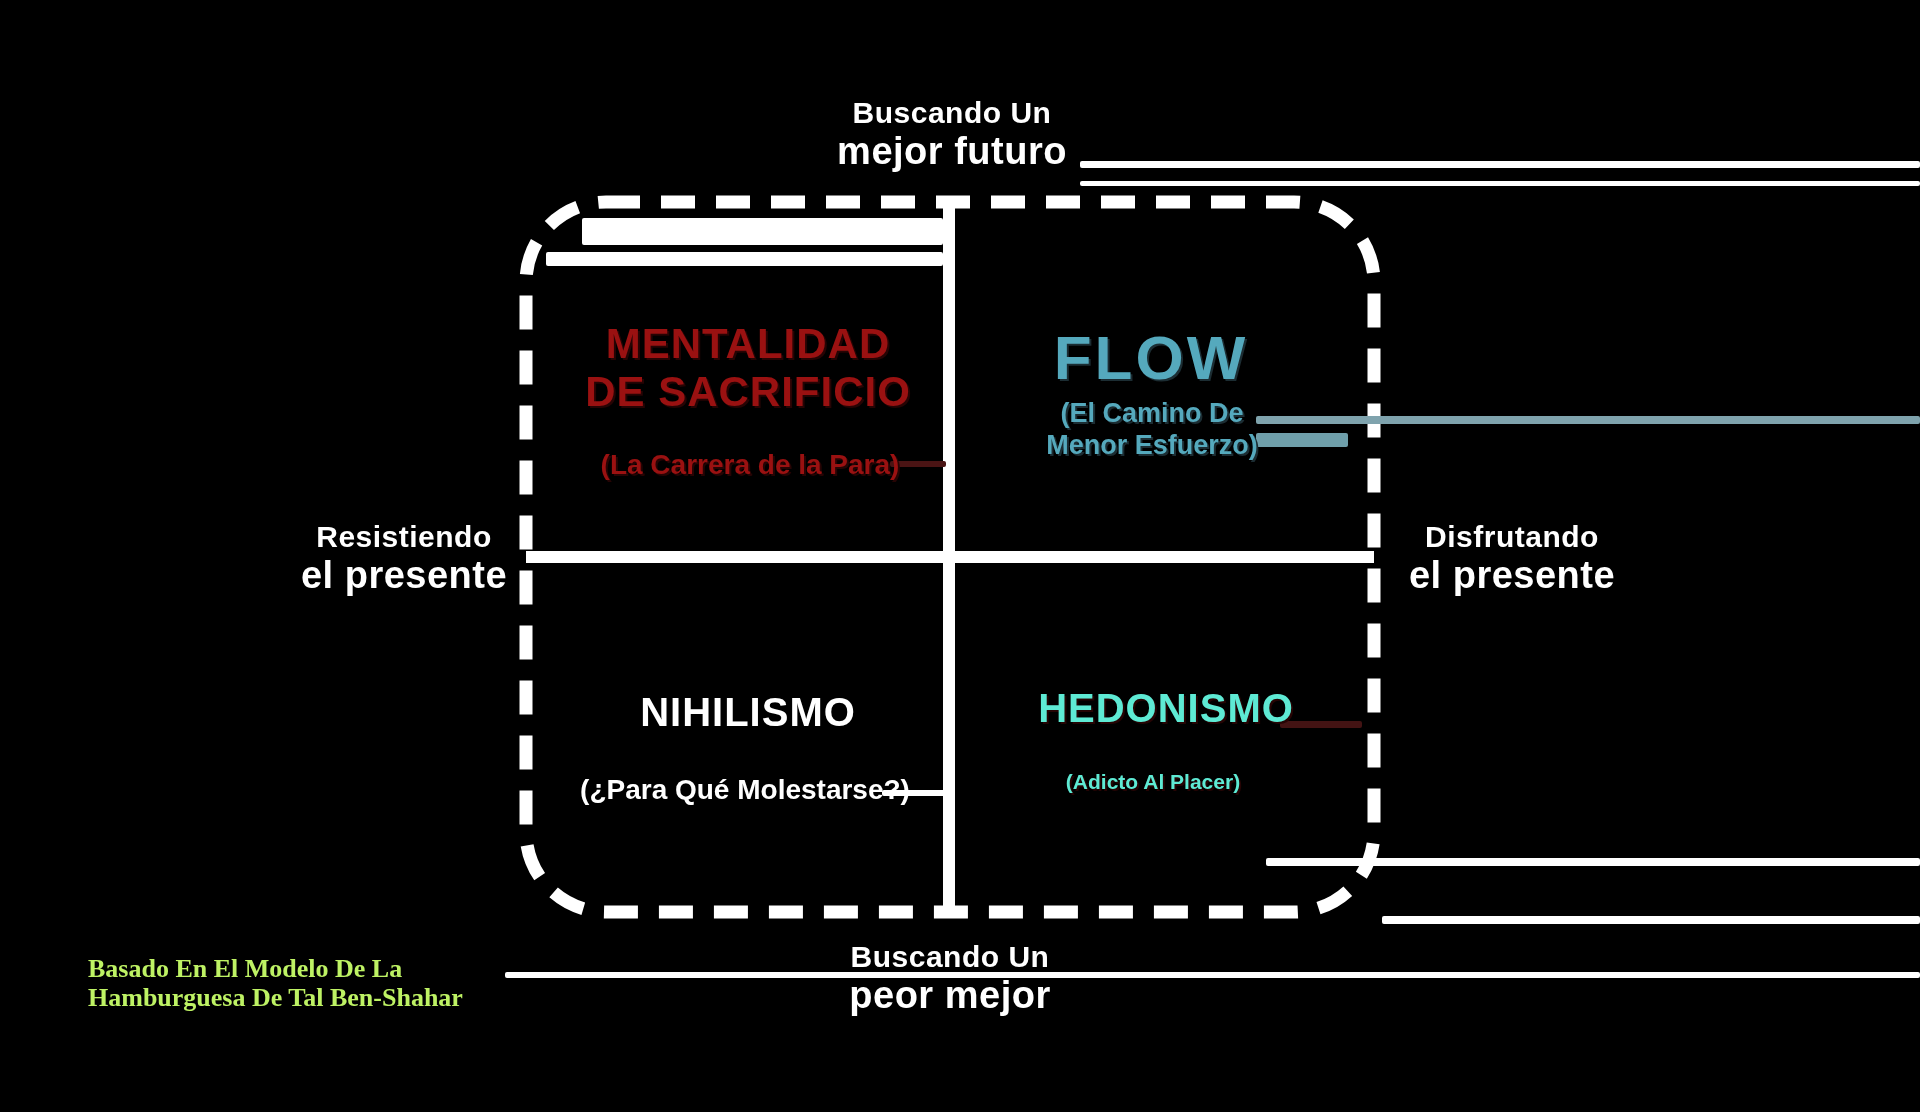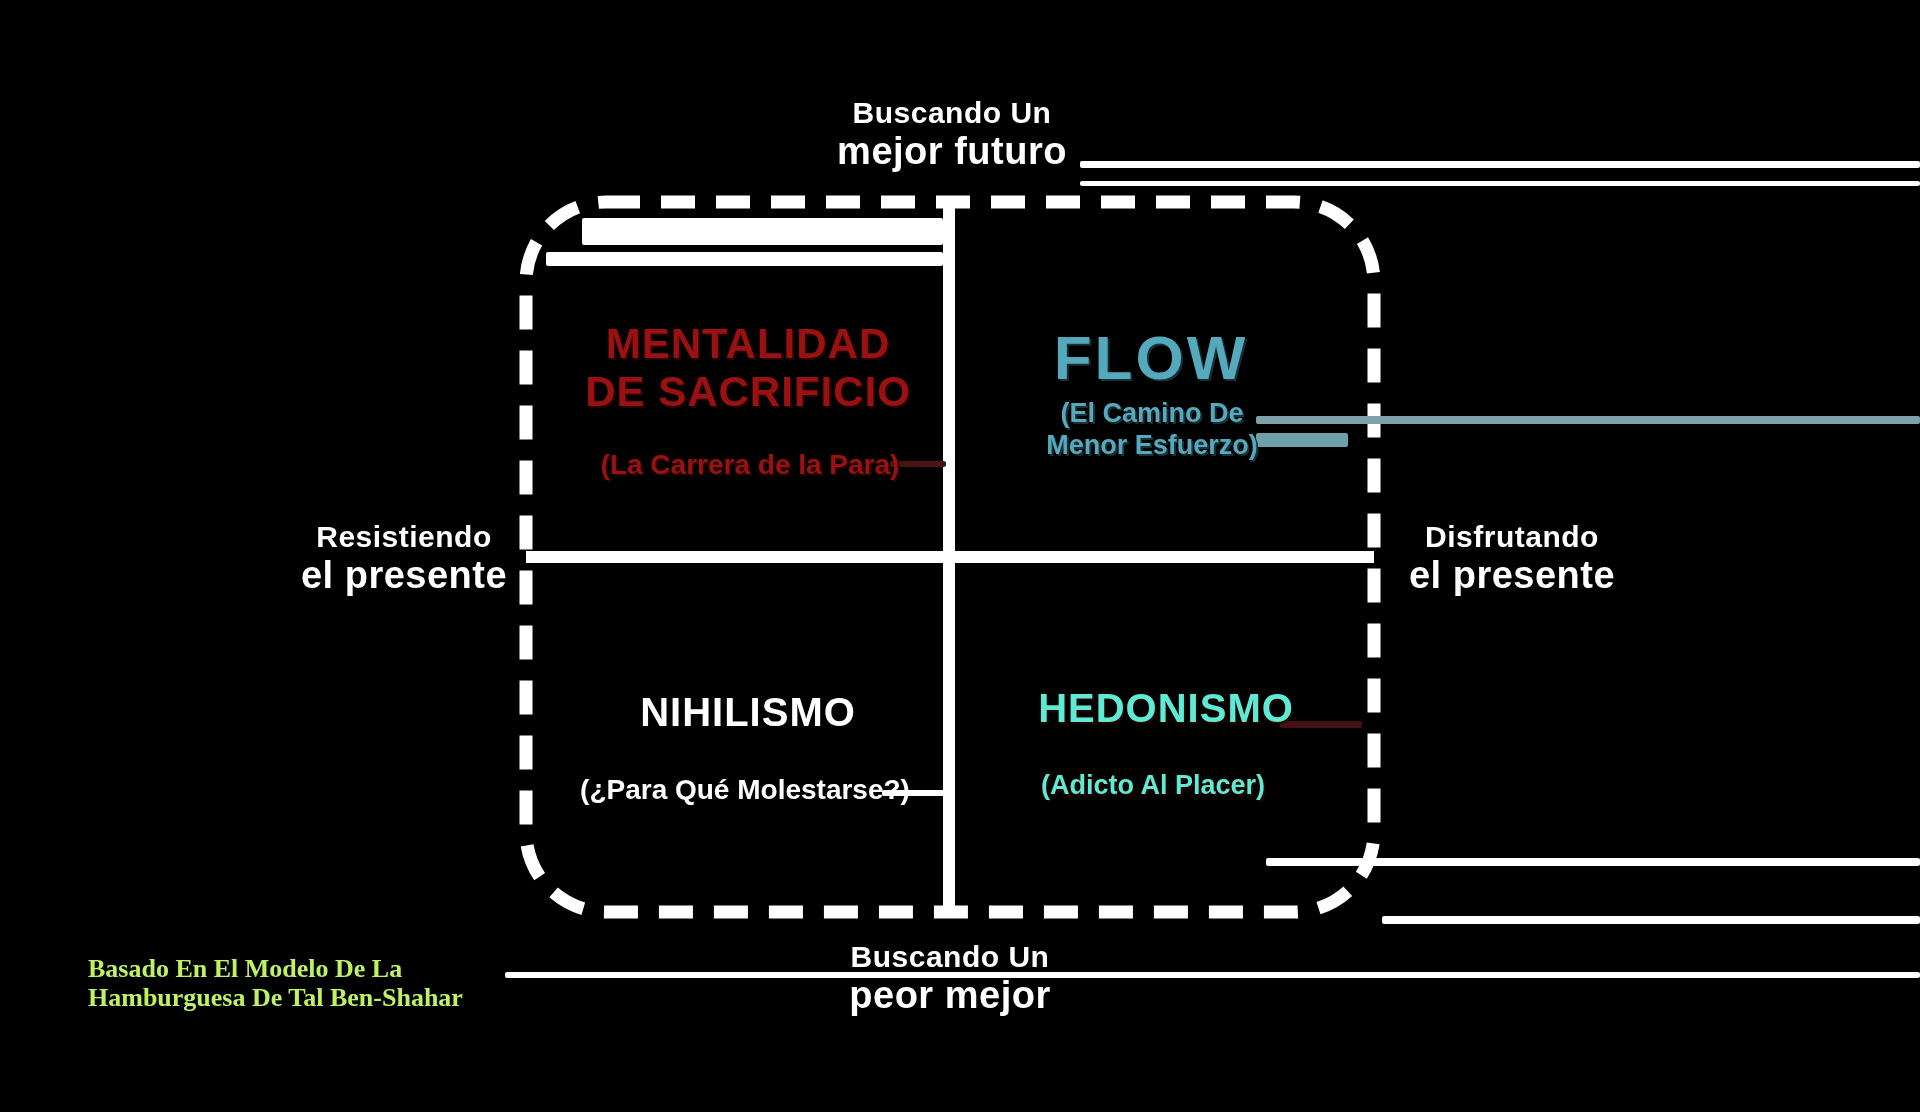--- a/index.html
+++ b/index.html
@@ -78,20 +78,20 @@
   <div class="abs ctr q-title teal" style="left:1151px;top:322px;font-size:62px;letter-spacing:3px;">FLOW</div>
   <div class="abs ctr" style="left:1152px;top:397px;">
     <div class="q-sub teal" style="font-size:27px;line-height:32px;">(El Camino De</div>
     <div class="q-sub teal" style="font-size:27px;line-height:32px;">Menor Esfuerzo)</div>
   </div>
 
   <div class="abs ctr q-title white-t" style="left:748px;top:690px;font-size:40px;">NIHILISMO</div>
   <div class="abs ctr q-sub white-t" style="left:745px;top:774px;font-size:28px;">(¿Para Qué Molestarse?)</div>
 
   <div class="abs ctr q-title red-bright" style="left:1166px;top:686px;font-size:40px;">HEDONISMO</div>
-  <div class="abs ctr q-sub red-bright" style="left:1153px;top:770px;font-size:27px;">(Adicto Al Placer)</div>
+  <div class="abs ctr q-sub red-bright" style="left:1153px;top:770px;font-size:21px;">(Adicto Al Placer)</div>
 
   <div class="abs caption" style="left:88px;top:954px;">
     <div>Basado En El Modelo De La</div>
     <div>Hamburguesa De Tal Ben-Shahar</div>
   </div>
 
 </div>
 
 </body></html>

